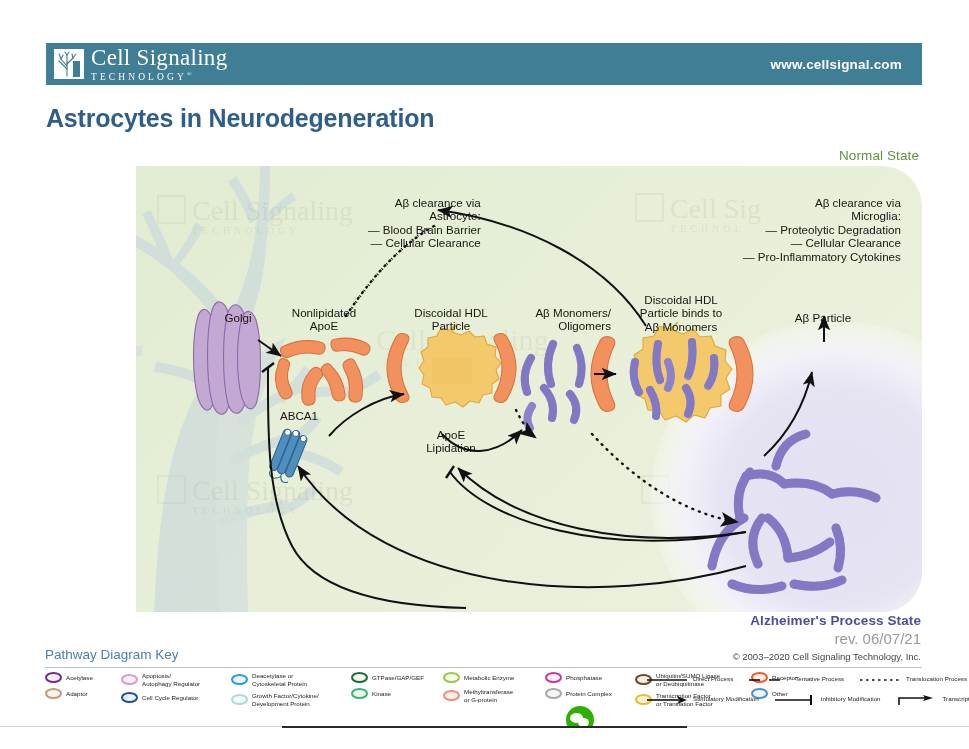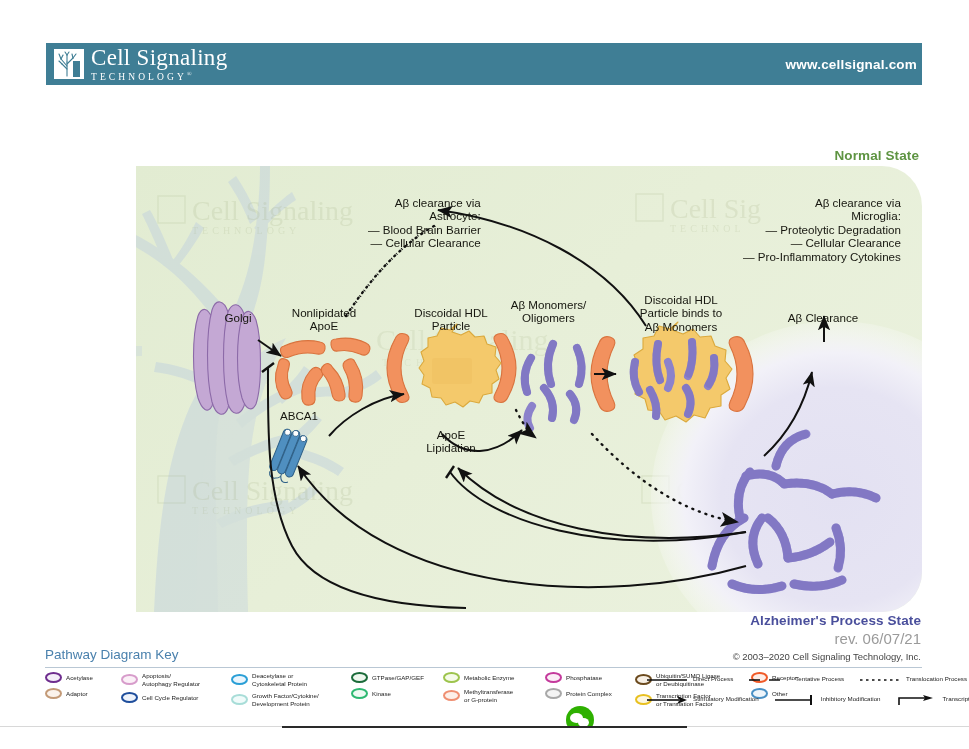--- a/index.html
+++ b/index.html
@@ -52,40 +52,40 @@
     color: #ffffff;
     font-size: 9.5px;
     letter-spacing: 3.1px;
     margin-top: 2px;
   }
   .brand-sub sup { font-size: 6px; letter-spacing: 0; }
   .header-url {
     color: #ffffff;
     font-size: 13.5px;
     font-weight: bold;
-    padding-right: 5px;
+    padding-right: 20px;
     letter-spacing: 0.2px;
   }
 
   
   .page-title {
     position: absolute;
     left: 46px; top: 104px;
     font-size: 25px;
     font-weight: bold;
     color: #2e5f8a;
     letter-spacing: -0.2px;
   }
 
   
   .normal-state-label {
     position: absolute;
     right: 50px; top: 148px;
     font-size: 13.5px;
-    font-weight: bold;
+    font-weight: normal;
     color: #5e9442;
     letter-spacing: 0.1px;
   }
   .ad-state-label {
     position: absolute;
     right: 48px; top: 613px;
     font-size: 13.5px;
     font-weight: bold;
     color: #4a4f9c;
     letter-spacing: 0.1px;
@@ -236,20 +236,21 @@
         </svg>
       </div>
       <div class="brand-text">
         <span class="brand-name">Cell Signaling</span>
         <span class="brand-sub"><span>TECHNOLOGY</span><sup>®</sup></span>
       </div>
     </div>
     <div class="header-url">www.cellsignal.com</div>
   </div>
 
+  <div class="page-title">Astrocytes in Neurodegeneration</div>
 
   <div class="normal-state-label">Normal State</div>
   <div class="ad-state-label">Alzheimer's Process State</div>
 
   <div class="diagram">
     <svg width="876" height="446" viewBox="0 0 876 446">
       <defs>
         <clipPath id="panelClip">
           <path d="M90,0 H836 A40,40 0 0 1 876,40 V406 A40,40 0 0 1 836,446 H90 A0,0 0 0 1 90,446 Z"></path>
         </clipPath>
@@ -505,28 +506,28 @@
 — Pro-Inflammatory Cytokines</div>
 
     <div class="dlabel" style="left:162px; top:145px; width:60px;">Golgi</div>
 
     <div class="dlabel" style="left:218px; top:140px; width:120px;">Nonlipidated
 ApoE</div>
 
     <div class="dlabel" style="left:345px; top:140px; width:120px;">Discoidal HDL
 Particle</div>
 
-    <div class="dlabel" style="left:440px; top:132px; width:125px;">Aβ Monomers/
+    <div class="dlabel" style="left:440px; top:140px; width:125px;text-align:right;">Aβ Monomers/
 Oligomers</div>
 
     <div class="dlabel" style="left:565px; top:127px; width:140px;">Discoidal HDL
 Particle binds to
 Aβ Monomers</div>
 
-    <div class="dlabel" style="left:712px; top:145px; width:130px;">Aβ Clearance</div>
+    <div class="dlabel" style="left:712px; top:145px; width:130px;">Aβ Particle</div>
 
     <div class="dlabel" style="left:218px; top:243px; width:70px;">ABCA1</div>
 
     <div class="dlabel" style="left:350px; top:262px; width:110px;">ApoE
 Lipidation</div>
 
   </div>
 
   <div class="rev-note">rev. 06/07/21</div>
   <div class="copyright">© 2003–2020 Cell Signaling Technology, Inc.</div>

